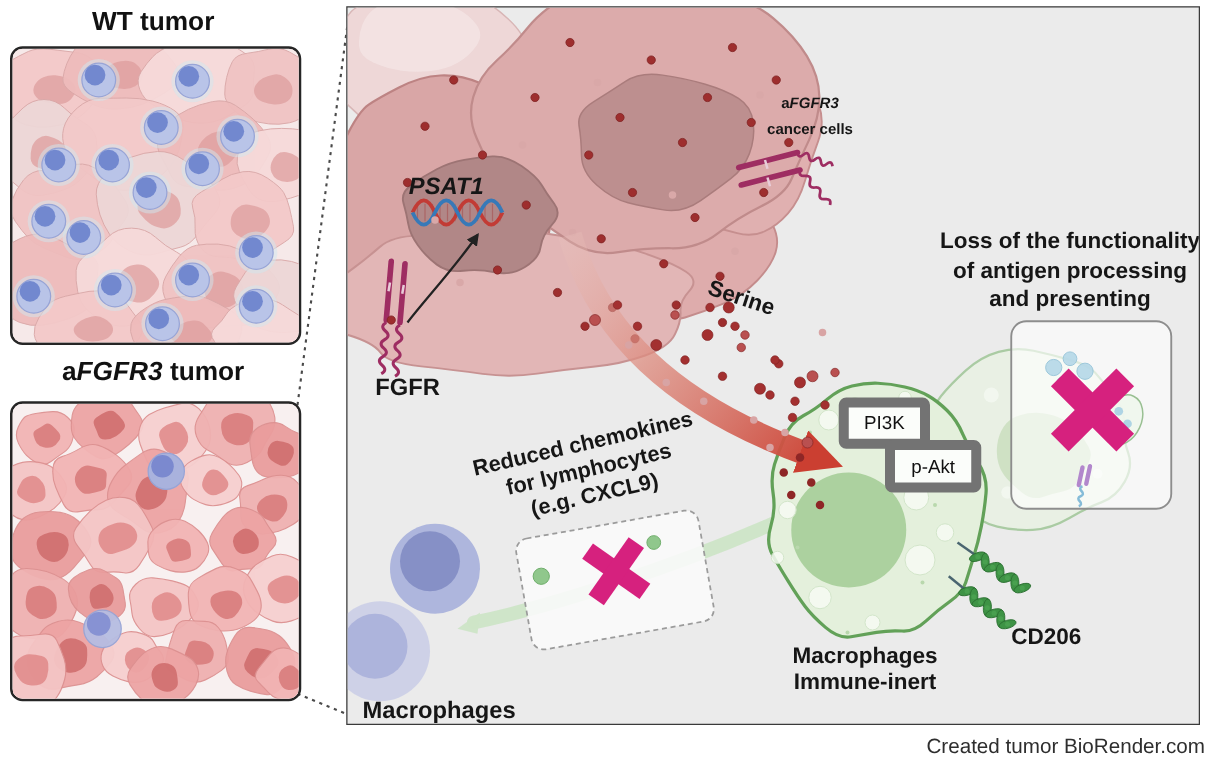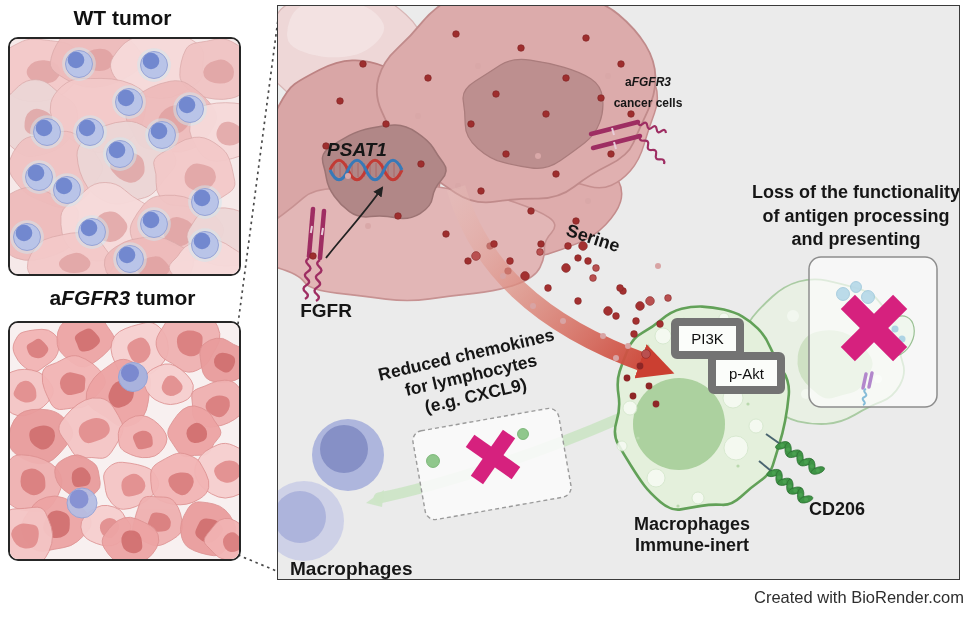--- a/index.html
+++ b/index.html
@@ -510,14 +510,14 @@
 
     <div class="lbl ctr" id="lbl-reduced">
       <div>Reduced chemokines</div>
       <div>for lymphocytes</div>
       <div>(e.g. CXCL9)</div>
     </div>
 
     <div class="lbl" id="lbl-lymph">Macrophages</div>
   </div>
 
-  <div id="credit">Created with BioRender.com</div>
+  <div id="credit">Created tumor BioRender.com</div>
 </div>
 
 </body></html>

